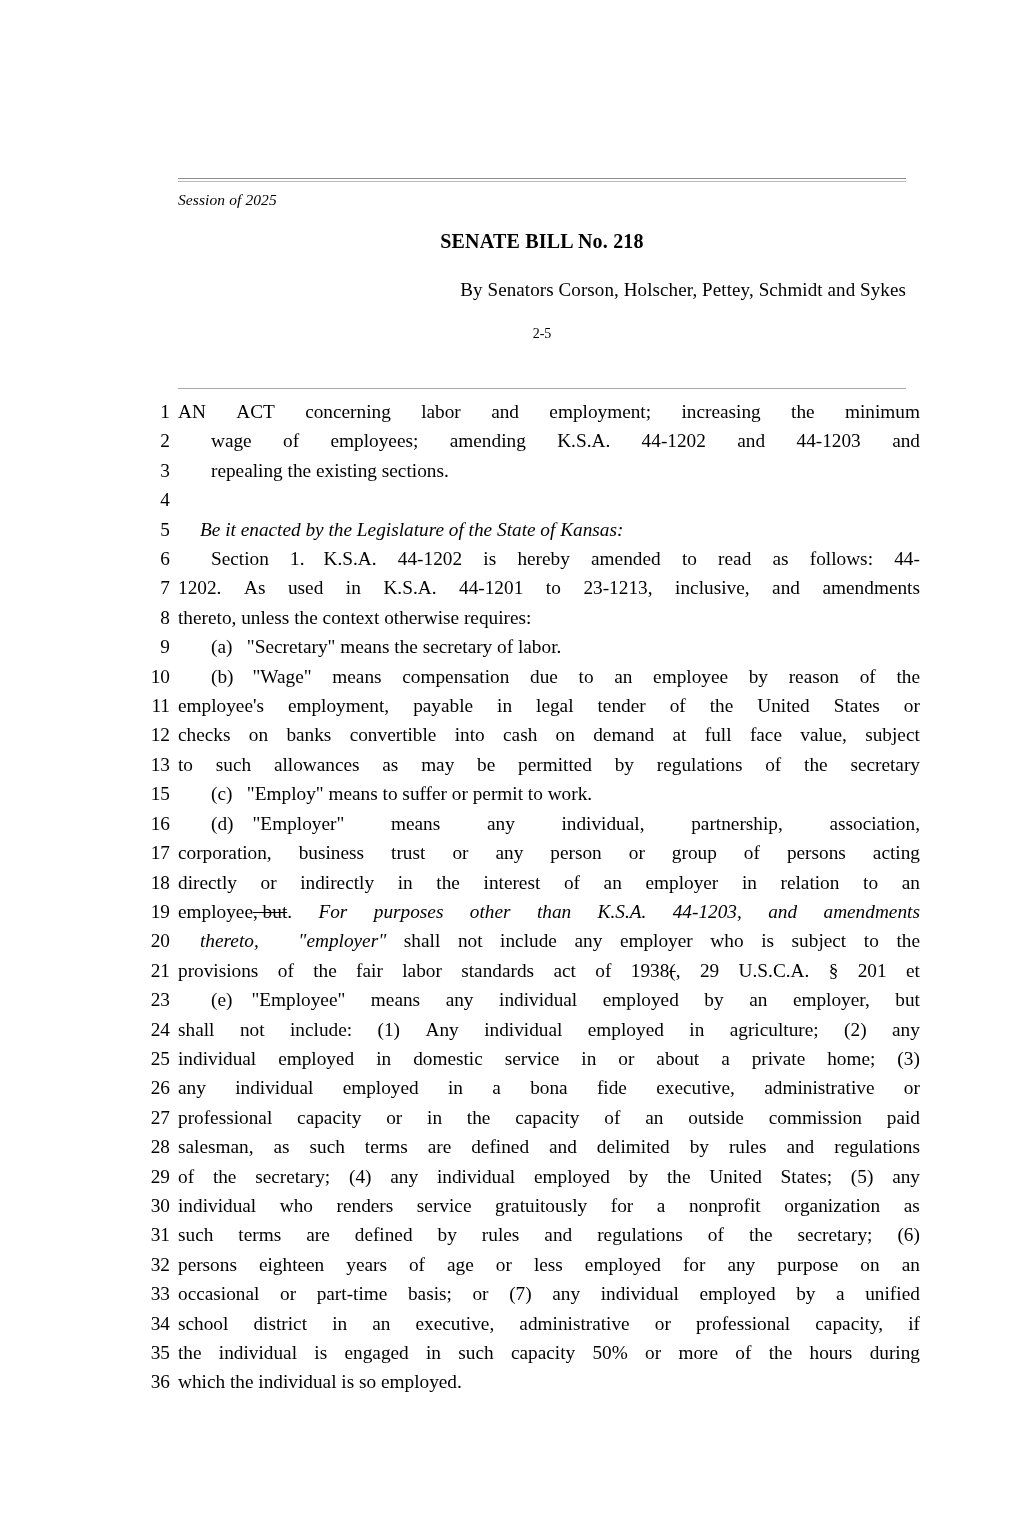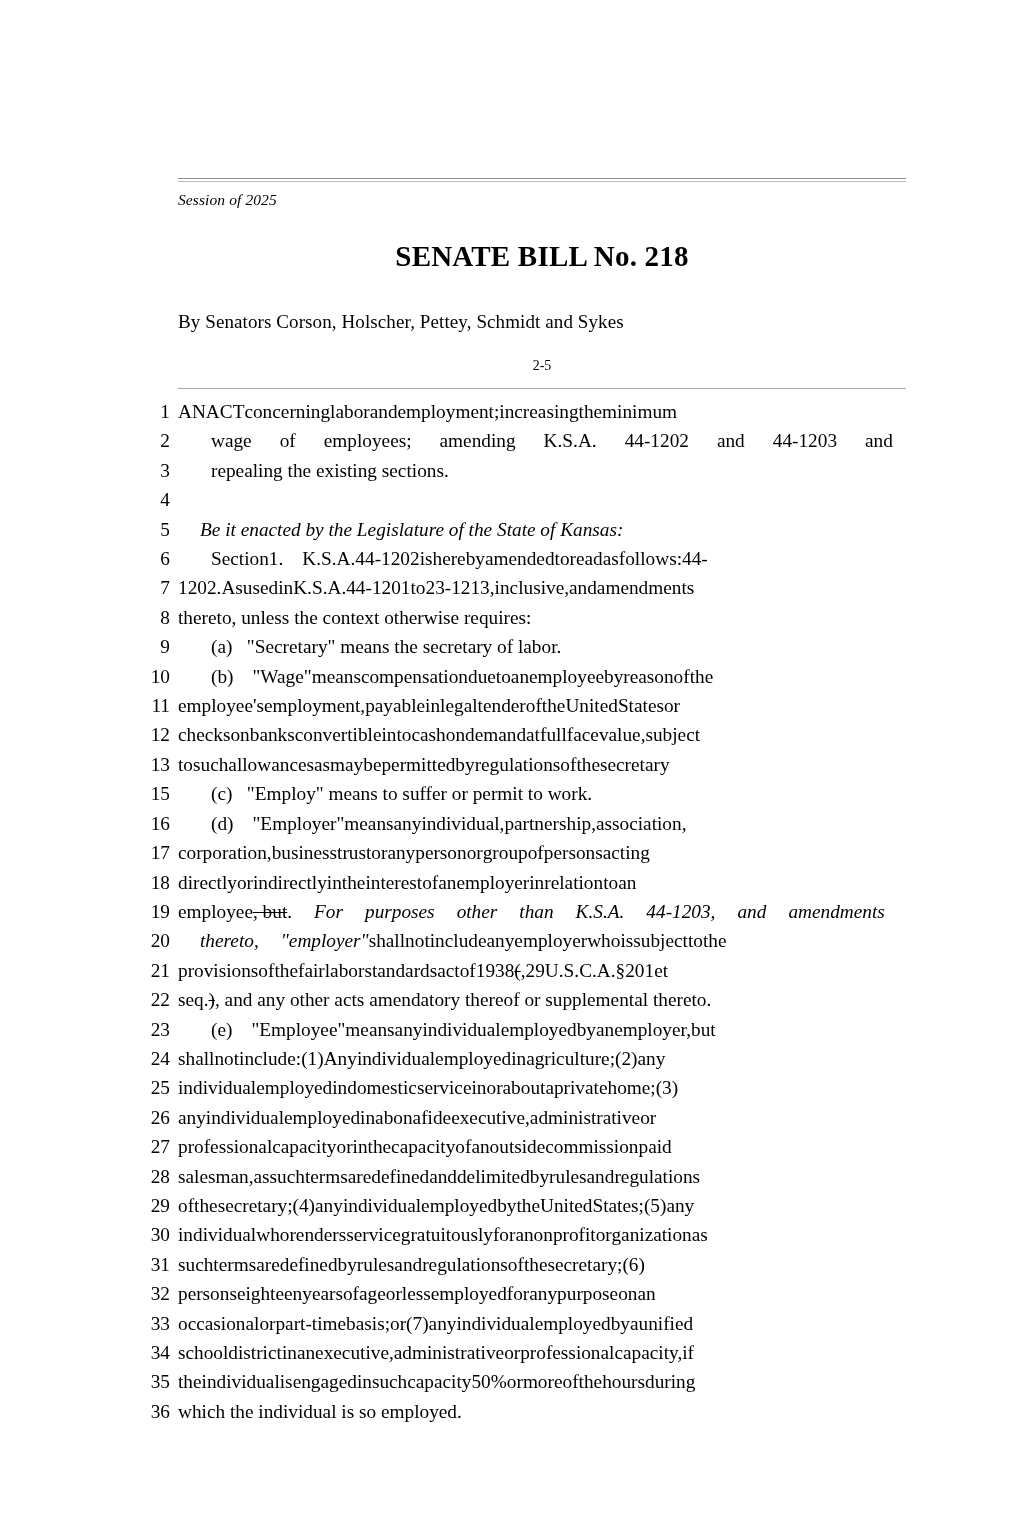--- a/index.html
+++ b/index.html
@@ -41,30 +41,30 @@
   .session-line {
     font-style: italic;
     font-size: 15.5px;
     line-height: 1.2;
     margin-top: 9px;
     letter-spacing: 0.1px;
   }
 
   .bill-title {
     text-align: center;
-    font-size: 29px;
+    font-size: 20px;
     font-weight: bold;
     letter-spacing: 0.2px;
-    margin-top: 30px;
+    margin-top: 20px;
   }
 
   .sponsors {
-    text-align: left;
+    text-align: right;
     font-size: 19px;
-    margin-top: 38px;
+    margin-top: 26px;
     letter-spacing: 0.1px;
   }
 
   .designator {
     text-align: center;
     font-size: 14px;
     margin-top: 25px;
   }
 
   
@@ -107,20 +107,21 @@
   .txt {
     flex: 1 1 auto;
     width: 728px;
     white-space: pre;
     overflow: visible;
   }
 
   
   .txt.just {
     display: flex;
+    justify-content: space-between;
   }
   .txt.just > span.w { white-space: pre; }
 
   .indent-hang { padding-left: 33px; gap: 28px; }
   .indent-para { padding-left: 33px; }
 
   i, .ital { font-style: italic; margin-left: 22px; }
   .del {
     text-decoration: line-through;
     text-decoration-thickness: 1.2px;
@@ -243,24 +244,20 @@
       <div class="ln">
         <span class="num">20</span>
         <span class="txt just"><span class="w"><i>thereto,</i></span><span class="w"><i>"employer"</i></span><span class="w">shall</span><span class="w">not</span><span class="w">include</span><span class="w">any</span><span class="w">employer</span><span class="w">who</span><span class="w">is</span><span class="w">subject</span><span class="w">to</span><span class="w">the</span></span>
       </div>
 
       <div class="ln">
         <span class="num">21</span>
         <span class="txt just"><span class="w">provisions</span><span class="w">of</span><span class="w">the</span><span class="w">fair</span><span class="w">labor</span><span class="w">standards</span><span class="w">act</span><span class="w">of</span><span class="w">1938<span class="del">(</span>,</span><span class="w">29</span><span class="w">U.S.C.A.</span><span class="w">§</span><span class="w">201</span><span class="w">et</span></span>
       </div>
 
-      <div class="ln">
-        <span class="num">22</span>
-        <span class="txt">seq.<span class="del">)</span>, and any other acts amendatory thereof or supplemental thereto.</span>
-      </div>
 
       <div class="ln">
         <span class="num">23</span>
         <span class="txt just"><span class="w" style="padding-left:33px">(e)<span class="gap-md"></span>"Employee"</span><span class="w">means</span><span class="w">any</span><span class="w">individual</span><span class="w">employed</span><span class="w">by</span><span class="w">an</span><span class="w">employer,</span><span class="w">but</span></span>
       </div>
 
       <div class="ln">
         <span class="num">24</span>
         <span class="txt just"><span class="w">shall</span><span class="w">not</span><span class="w">include:</span><span class="w">(1)</span><span class="w">Any</span><span class="w">individual</span><span class="w">employed</span><span class="w">in</span><span class="w">agriculture;</span><span class="w">(2)</span><span class="w">any</span></span>
       </div>

